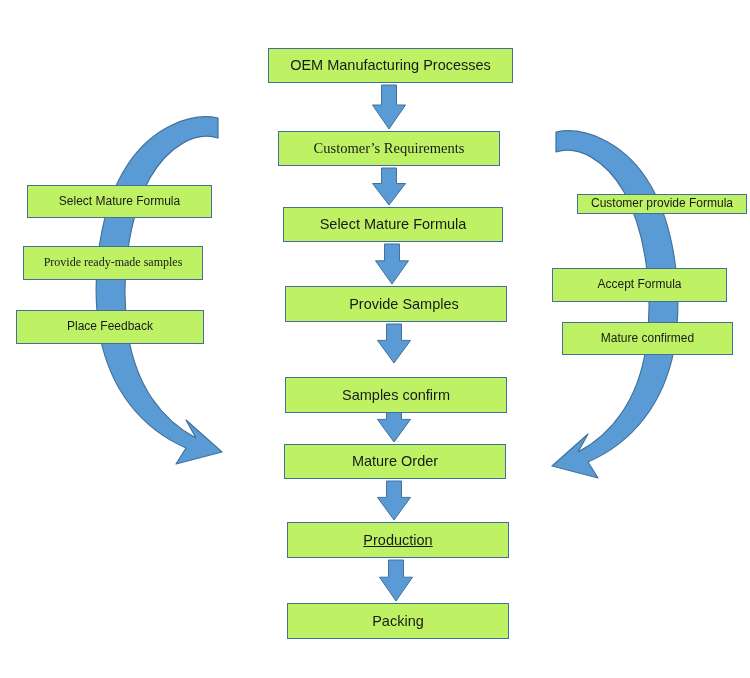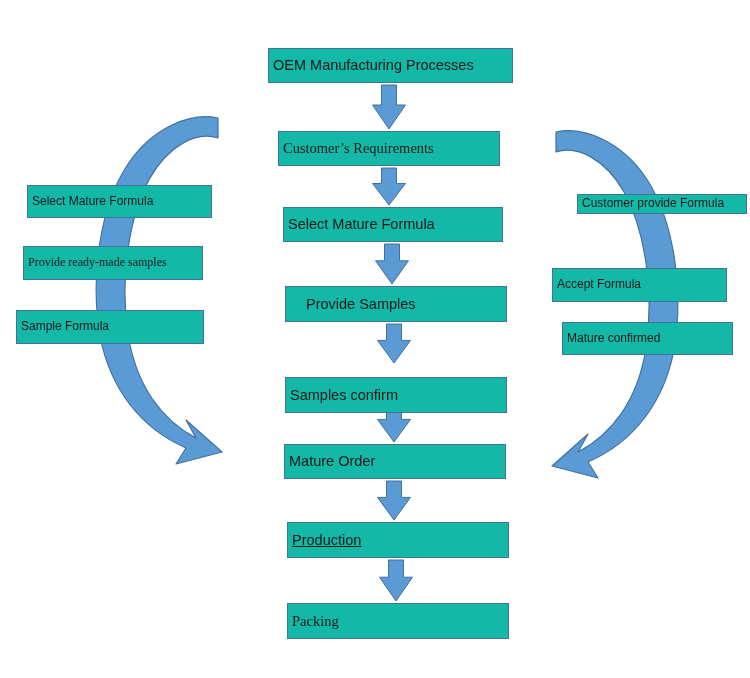--- a/index.html
+++ b/index.html
@@ -17,23 +17,24 @@
   #canvas {
     position: absolute;
     left: 0; top: 0;
     width: 750px;
     height: 678px;
   }
   .node {
     position: absolute;
     box-sizing: border-box;
     border: 1px solid #41719C;
-    background: #14b8a6;
+    background: #bef264;
     display: flex;
     align-items: center;
+    justify-content: center;
     text-align: center;
     color: #1a1a1a;
     line-height: 1.15;
     padding: 0 4px;
   }
   .node-main   { font-size: 14.5px; }
   .node-side   { font-size: 12px; }
   .arrows-svg {
     position: absolute;
     left: 0; top: 0;
@@ -105,34 +106,34 @@
       </div>
       <div class="node node-main" style="left: 285px; top: 377px; width: 222px; height: 36px;">
         <span>Samples confirm</span>
       </div>
       <div class="node node-main" style="left: 284px; top: 444px; width: 222px; height: 35px;">
         <span>Mature Order</span>
       </div>
       <div class="node node-main" style="left: 287px; top: 522px; width: 222px; height: 36px; text-decoration: underline;">
         <span>Production</span>
       </div>
-      <div class="node node-main" style="left: 287px; top: 603px; width: 222px; height: 36px; font-family: Liberation Serif, serif;">
+      <div class="node node-main" style="left: 287px; top: 603px; width: 222px; height: 36px;">
         <span>Packing</span>
       </div>
     </div>
 
   <div id="left-nodes">
       <div class="node node-side" style="left: 27px; top: 185px; width: 185px; height: 33px;">
         <span>Select Mature Formula</span>
       </div>
       <div class="node node-side" style="left: 23px; top: 246px; width: 180px; height: 34px; font-family: Liberation Serif, serif;">
         <span>Provide ready-made samples</span>
       </div>
       <div class="node node-side" style="left: 16px; top: 310px; width: 188px; height: 34px;">
-        <span>Sample Formula</span>
+        <span>Place Feedback</span>
       </div>
     </div>
 
   <div id="right-nodes">
       <div class="node node-side" style="left: 577px; top: 194px; width: 170px; height: 20px;">
         <span>Customer provide Formula</span>
       </div>
       <div class="node node-side" style="left: 552px; top: 268px; width: 175px; height: 34px;">
         <span>Accept Formula</span>
       </div>

